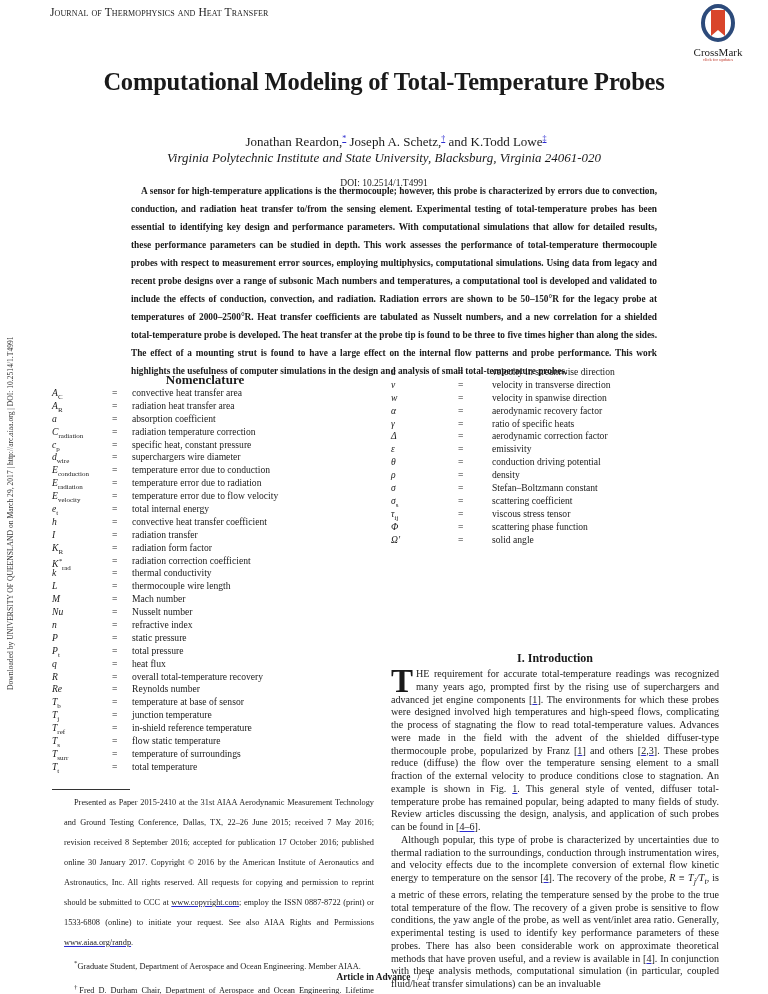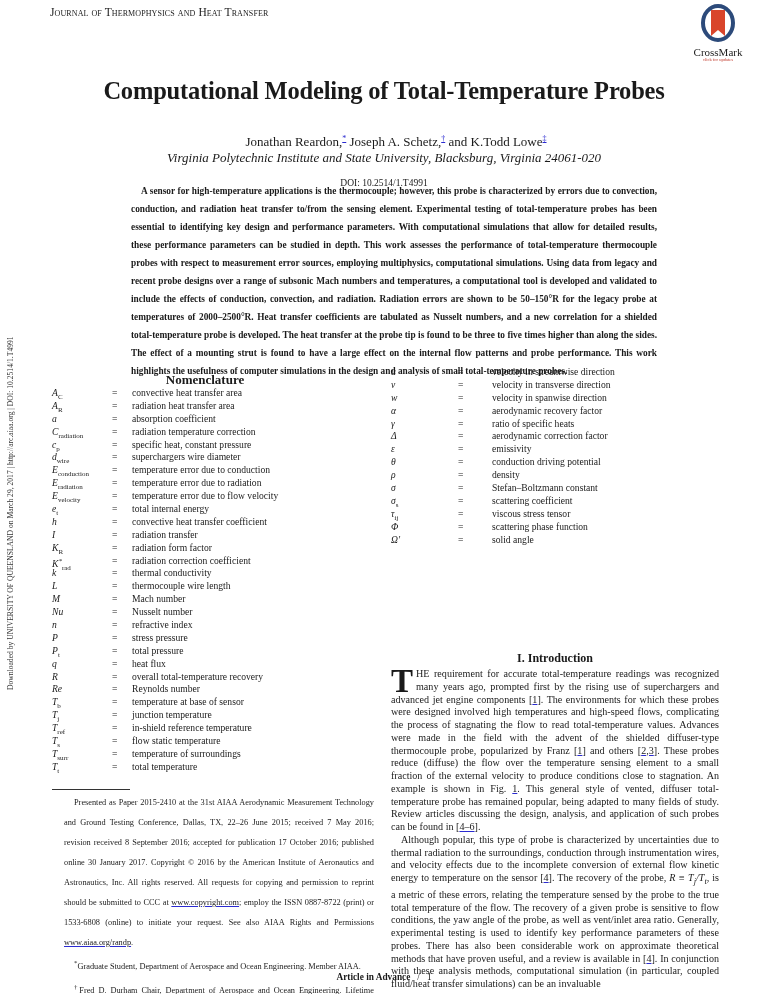--- a/index.html
+++ b/index.html
@@ -4,21 +4,21 @@
 <style>
   html, body { margin: 0; padding: 0; background: #ffffff; }
   body { width: 768px; height: 994px; position: relative; overflow: hidden;
          font-family: "Liberation Serif", "DejaVu Serif", serif; color: #1a1a1a; }
   .abs { position: absolute; }
   .journal { left: 50px; top: 6px; font-size: 11.5px; letter-spacing: 0.1px; }
   .journal .sc { font-variant: small-caps; }
   .crossmark { left: 688px; top: 4px; width: 60px; height: 62px; text-align: center; }
   .crossmark .cm-text { font-size: 11px; margin-top: -2px; color: #222; }
   .crossmark .cm-sub { font-size: 4.5px; color: #c0392b; margin-top: -1px; }
-  .title { left: 0; width: 768px; top: 77px; text-align: center; font-weight: bold;
+  .title { left: 0; width: 768px; top: 68px; text-align: center; font-weight: bold;
            font-size: 24.5px; letter-spacing: -0.2px; }
   .authors { left: 0; width: 768px; top: 134px; text-align: center; font-size: 13px; padding-left: 12px; }
   .authors sup a, .authors .fn { color: #2a2ad0; text-decoration: underline; font-size: 8px; vertical-align: super; }
   .affil { left: 0; width: 768px; top: 150px; text-align: center; font-size: 13px; font-style: italic; }
   .doi { left: 0; width: 768px; top: 178px; text-align: center; font-size: 9.5px; }
   .doi a { color: #1a1a1a; text-decoration-color: #2a2ad0; }
   .abstract { left: 131px; width: 526px; top: 182px; font-size: 9.3px; font-weight: bold;
               line-height: 18px; text-align: justify; text-indent: 10px; }
   .sidebar-text { left: 6px; top: 310px; width: 12px; height: 380px; font-size: 7.6px; color: #333;
                   writing-mode: vertical-rl; transform: rotate(180deg); white-space: nowrap;
@@ -172,21 +172,21 @@
       <span class="nom-def">Nusselt number</span>
     </div>
     <div class="nom-row">
       <span class="nom-sym">n</span>
       <span class="nom-eq">=</span>
       <span class="nom-def">refractive index</span>
     </div>
     <div class="nom-row">
       <span class="nom-sym">P</span>
       <span class="nom-eq">=</span>
-      <span class="nom-def">stress pressure</span>
+      <span class="nom-def">static pressure</span>
     </div>
     <div class="nom-row">
       <span class="nom-sym">P<sub>t</sub></span>
       <span class="nom-eq">=</span>
       <span class="nom-def">total pressure</span>
     </div>
     <div class="nom-row">
       <span class="nom-sym">q</span>
       <span class="nom-eq">=</span>
       <span class="nom-def">heat flux</span>

